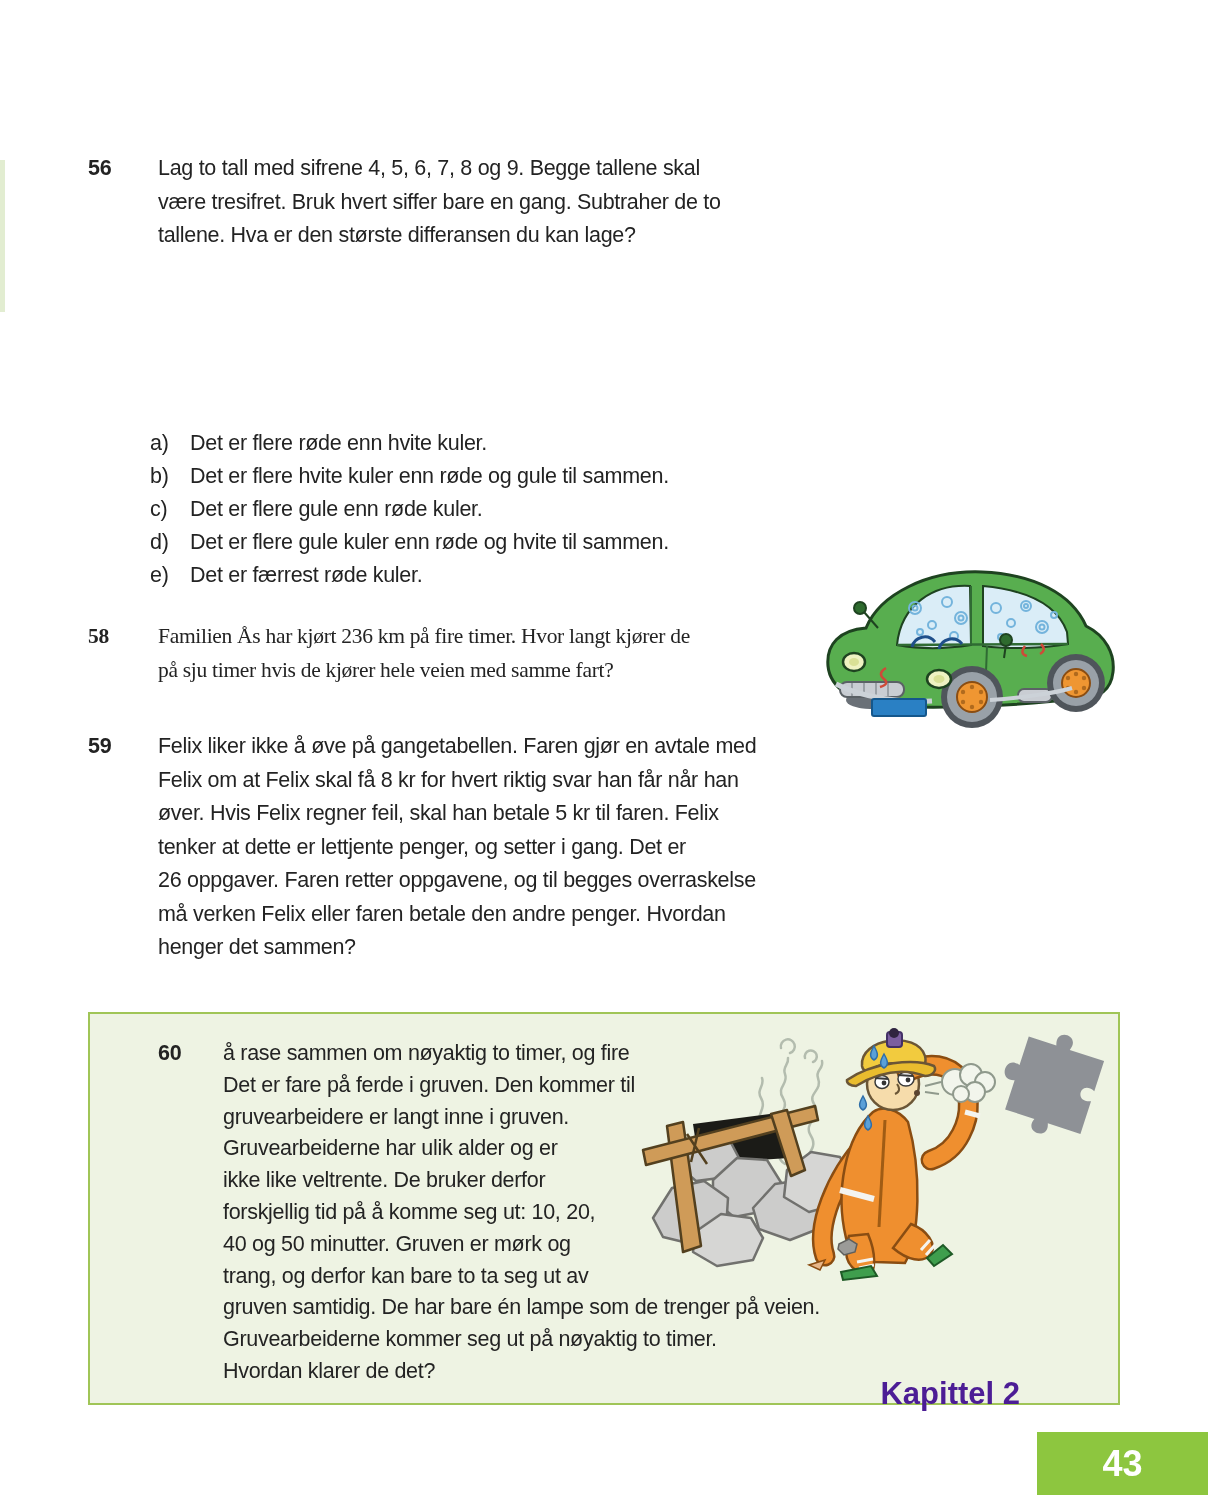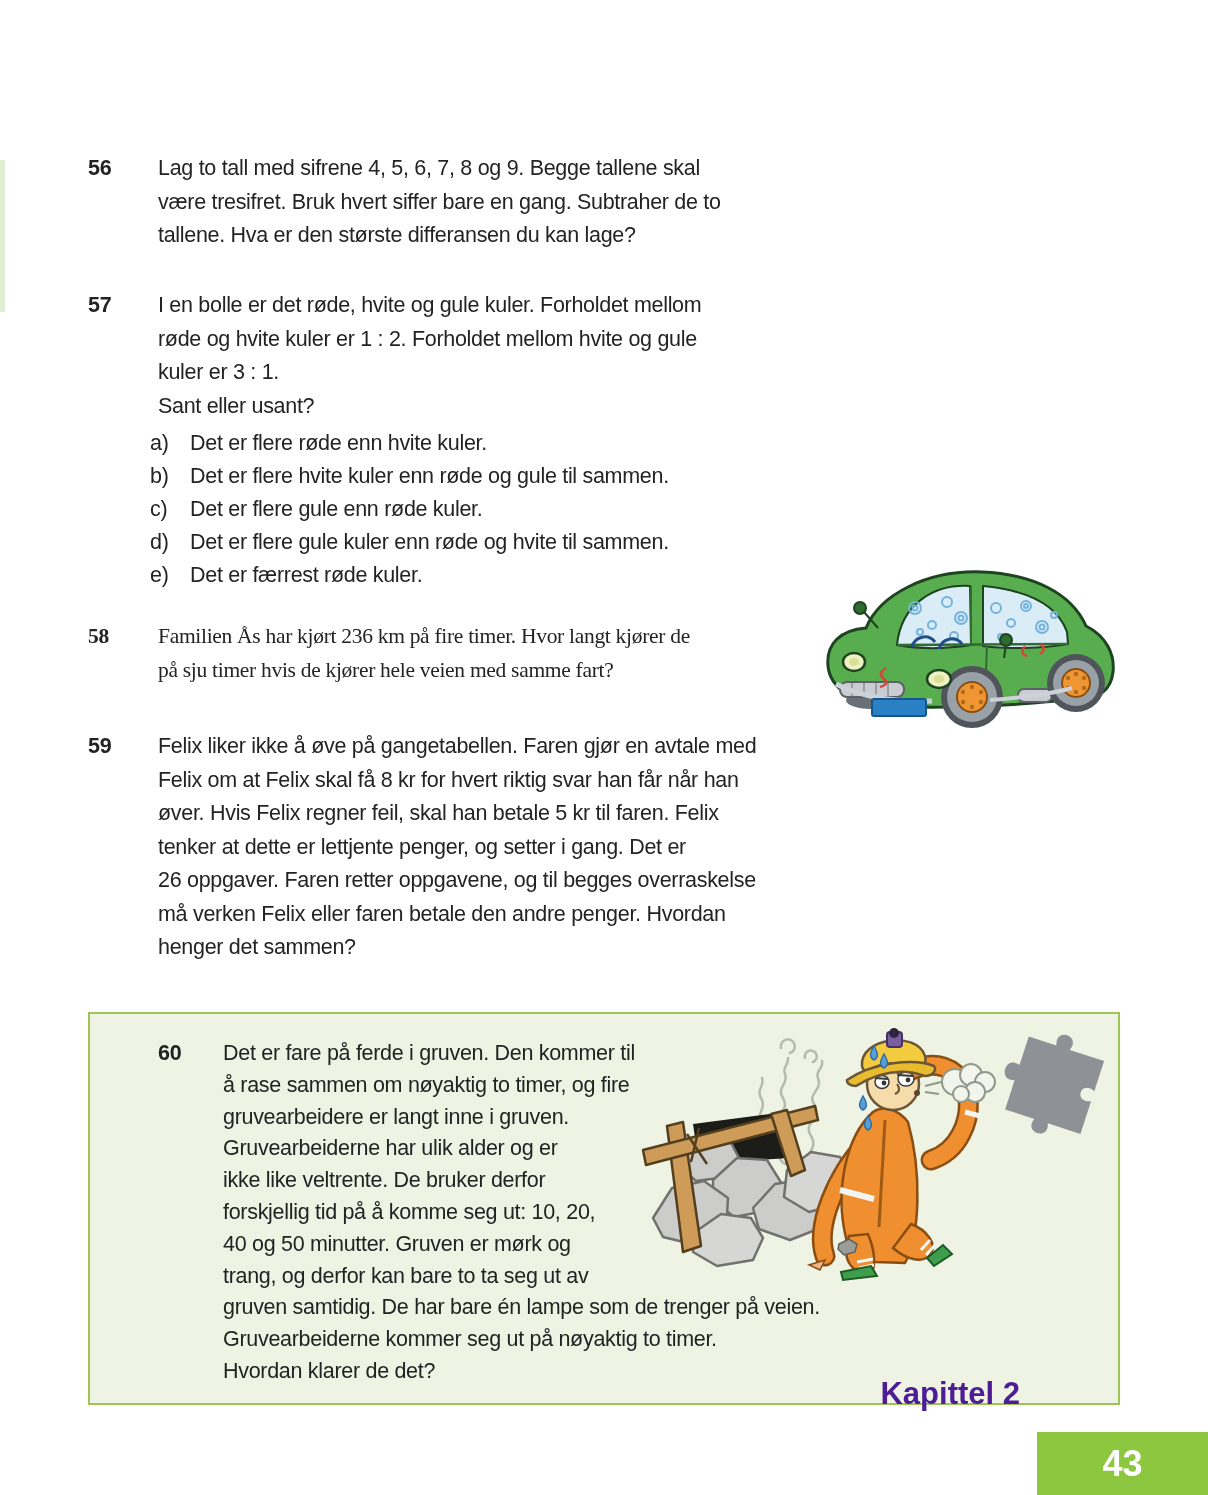--- a/index.html
+++ b/index.html
@@ -31,29 +31,20 @@
 
   <div class="ex" style="left:88px;top:152px;">
     <div class="num">56</div>
     <div class="lines">
       <div>Lag to tall med sifrene 4, 5, 6, 7, 8 og 9. Begge tallene skal</div>
       <div>være tresifret. Bruk hvert siffer bare en gang. Subtraher de to</div>
       <div>tallene. Hva er den største differansen du kan lage?</div>
     </div>
   </div>
 
-  <div class="ex" style="left:88px;top:289px;">
-    <div class="num">57</div>
-    <div class="lines">
-      <div>I en bolle er det røde, hvite og gule kuler. Forholdet mellom</div>
-      <div>røde og hvite kuler er 1 : 2. Forholdet mellom hvite og gule</div>
-      <div>kuler er 3 : 1.</div>
-      <div>Sant eller usant?</div>
-    </div>
-  </div>
 
   <div class="opts" style="left:150px;top:427px;">
     <div class="opt">
       <div class="olab">a)</div>
       <div>Det er flere røde enn hvite kuler.</div>
     </div>
     <div class="opt">
       <div class="olab">b)</div>
       <div>Det er flere hvite kuler enn røde og gule til sammen.</div>
     </div>
@@ -156,22 +147,22 @@
     <circle cx="40" cy="62" r="6" fill="#2e6b2e" stroke="#1e4320" stroke-width="2"></circle>
     <path d="M186,98 L184,112" stroke="#1e4320" stroke-width="2"></path>
     <circle cx="186" cy="94" r="6" fill="#2e6b2e" stroke="#1e4320" stroke-width="2"></circle>
   </svg>
 
   <div class="task-box"></div>
 
   <div class="ex60">
     <div class="num">60</div>
     <div class="lines">
+      <div>å rase sammen om nøyaktig to timer, og fire</div>
       <div>Det er fare på ferde i gruven. Den kommer til</div>
-      <div>å rase sammen om nøyaktig to timer, og fire</div>
       <div>gruvearbeidere er langt inne i gruven.</div>
       <div>Gruvearbeiderne har ulik alder og er</div>
       <div>ikke like veltrente. De bruker derfor</div>
       <div>forskjellig tid på å komme seg ut: 10, 20,</div>
       <div>40 og 50 minutter. Gruven er mørk og</div>
       <div>trang, og derfor kan bare to ta seg ut av</div>
       <div>gruven samtidig. De har bare én lampe som de trenger på veien.</div>
       <div>Gruvearbeiderne kommer seg ut på nøyaktig to timer.</div>
       <div>Hvordan klarer de det?</div>
     </div>

